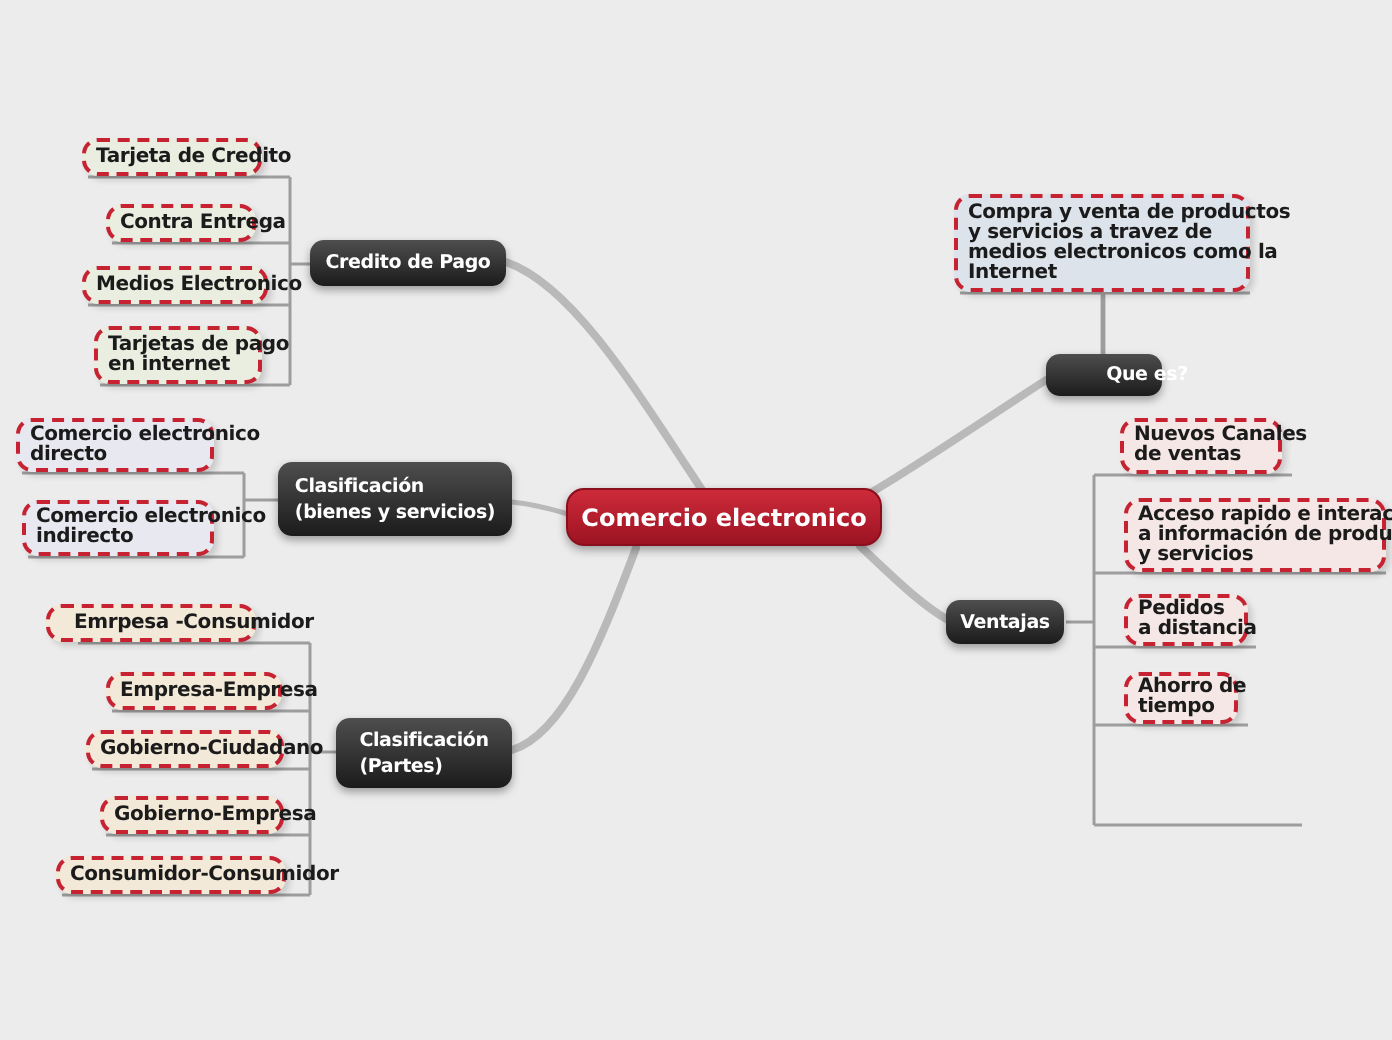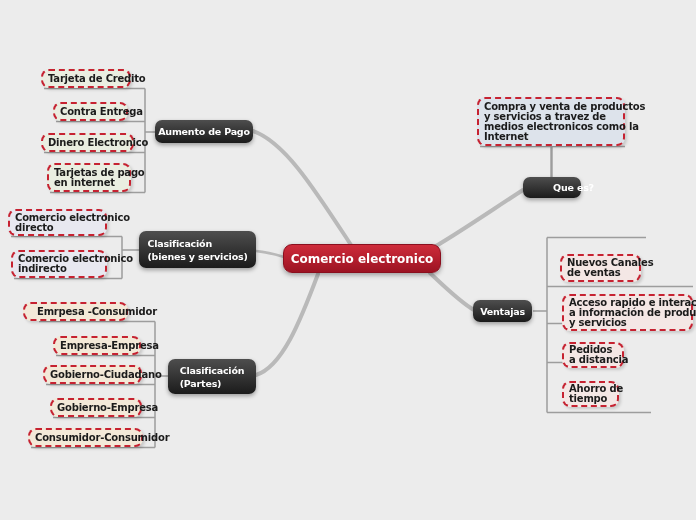--- a/index.html
+++ b/index.html
@@ -11,21 +11,21 @@
   .lb{fill:none;stroke:var(--branch_line_gray,#b9b9b9);stroke-width:4;stroke-linecap:round;}
   .lb2{fill:none;stroke:var(--branch_line_gray,#b9b9b9);stroke-width:2.5;stroke-linecap:round;}
   .node{position:absolute;box-sizing:border-box;font-weight:bold;display:flex;align-items:center;white-space:pre;}
   .child{border:2px dashed var(--dashed_border_red,#c62231);border-radius:8px;
          font-size:10px;letter-spacing:-0.2px;line-height:10px;padding:0 5px;
          color:var(--text_dark,#1b1b1b);box-shadow:2px 2px 3px rgba(0,0,0,0.15);}
   .bg-medios{background:var(--child_bg_medios,#eaeee1);}
   .bg-bienes{background:var(--child_bg_bienes,#e8e8f0);}
   .bg-partes{background:var(--child_bg_partes,#f3e9d8);}
   .bg-quees{background:var(--child_bg_quees,#dde3eb);}
-  .bg-ventajas{background:var(--child_bg_ventajas,#f4e7e5);margin-top:45px;}
+  .bg-ventajas{background:var(--child_bg_ventajas,#f4e7e5);}
   .topic{border-radius:7px;background:linear-gradient(180deg,var(--topic_dark_light,#4e4e4e),var(--topic_dark,#1b1b1b));
          color:var(--text_light,#fff);font-size:9.5px;letter-spacing:-0.2px;line-height:13px;
          justify-content:center;text-align:left;box-shadow:0 2px 4px rgba(0,0,0,0.35);}
   .root{border-radius:9px;background:linear-gradient(180deg,var(--root_red_light,#ce2b3a),var(--root_red,#9c1322));
         border:1px solid var(--root_border,#8a0f1e);color:var(--text_light,#fff);font-size:12px;
         justify-content:center;box-shadow:0 2px 5px rgba(0,0,0,0.35);}
 </style>
 </head>
 <body>
 
@@ -70,24 +70,24 @@
       <path class="lt" d="M547 362.5 H624"></path>
       <path class="lt" d="M547 412.5 H651"></path>
       <path class="lt" d="M547 237.5 V412.5"></path>
       <path class="lt" d="M533 311 H547"></path>
       <path class="lb" d="M474 310 C460 302 446 288 430 273"></path>
     </g>
   </svg>
 
   <div class="node child bg-medios" style="left:41px;top:69px;width:90px;height:19px;">Tarjeta de Credito</div>
   <div class="node child bg-medios" style="left:53px;top:102px;width:75px;height:19px;">Contra Entrega</div>
-  <div class="node child bg-medios" style="left:41px;top:133px;width:93px;height:19px;">Dinero Electronico</div>
+  <div class="node child bg-medios" style="left:41px;top:133px;width:93px;height:19px;">Medios Electronico</div>
   <div class="node child bg-medios" style="left:47px;top:163px;width:84px;height:29px;">Tarjetas de pago
 en internet</div>
-  <div class="node topic" style="left:155px;top:120px;width:98px;height:23px;">Aumento de Pago</div>
+  <div class="node topic" style="left:155px;top:120px;width:98px;height:23px;">Credito de Pago</div>
 
   <div class="node child bg-bienes" style="left:8px;top:209px;width:99px;height:27px;">Comercio electronico
 directo</div>
   <div class="node child bg-bienes" style="left:11px;top:250px;width:96px;height:28px;">Comercio electronico
 indirecto</div>
   <div class="node topic" style="left:139px;top:231px;width:117px;height:37px;">Clasificación
 (bienes y servicios)</div>
 
   <div class="node child bg-partes" style="left:23px;top:302px;width:105px;height:19px;padding-left:12px;">Emrpesa -Consumidor</div>
   <div class="node child bg-partes" style="left:53px;top:336px;width:88px;height:19px;">Empresa-Empresa</div>

